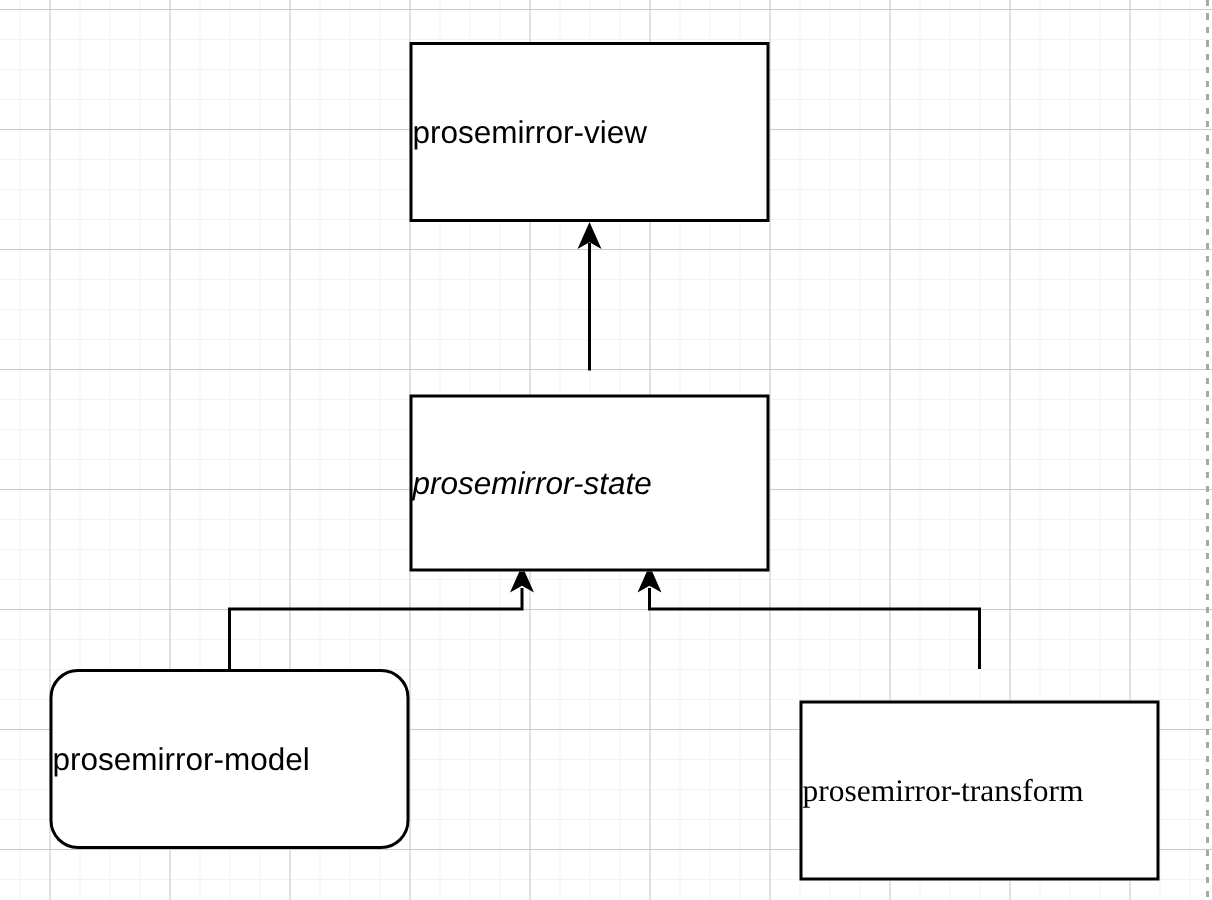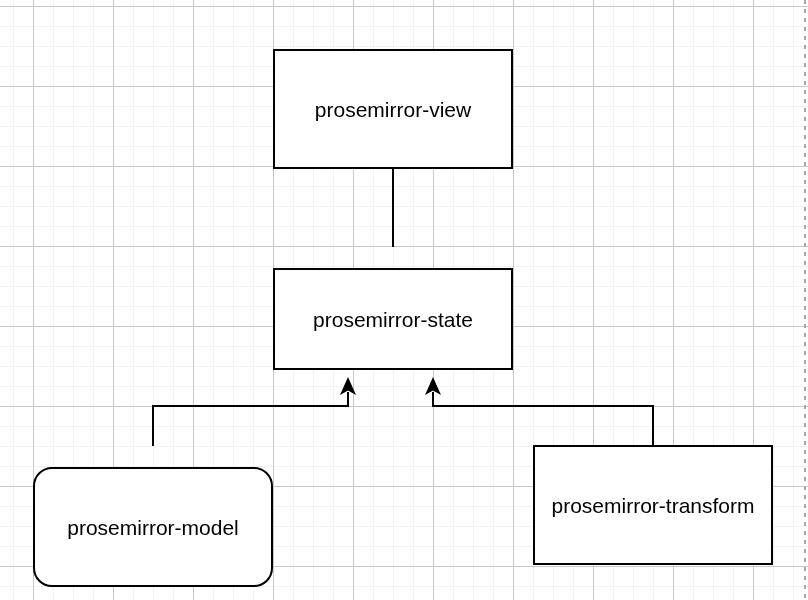--- a/index.html
+++ b/index.html
@@ -41,34 +41,33 @@
   }
   .node {
     position: absolute;
     box-sizing: border-box;
     width: 240px;
     height: 120px;
     background: #ffffff;
     border: 2px solid #000000;
     display: flex;
     align-items: center;
-    justify-content: center;
+    justify-content: flex-start;
     z-index: 2;
-    margin-top: 21px;
   }
   .node-label {
     font-size: 21px;
     color: #000000;
     white-space: nowrap;
     line-height: 1;
   }
   .node-view      { left: 273px; top: 28px; }
-  .node-state     { left: 273px; top: 247px; height: 102px; }
+  .node-state     { left: 273px; top: 263px; height: 118px; font-style: italic; }
   .node-model     { left: 33px;  top: 446px; border-radius: 19px; }
-  .node-transform { left: 533px; top: 424px; }
+  .node-transform { left: 533px; top: 467px; font-family: Liberation Serif, serif; }
   .page-border-right {
     position: absolute;
     left: 804px; top: 0;
     width: 2px; height: 600px;
     background: repeating-linear-gradient(
       to bottom,
       #a8a8a8 0px, #a8a8a8 4px,
       transparent 4px, transparent 9px
     );
     z-index: 3;

